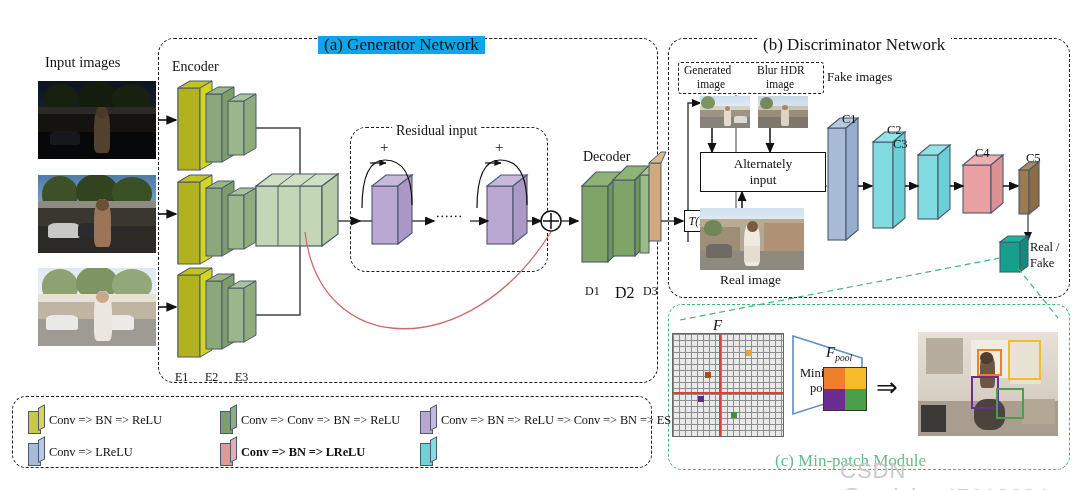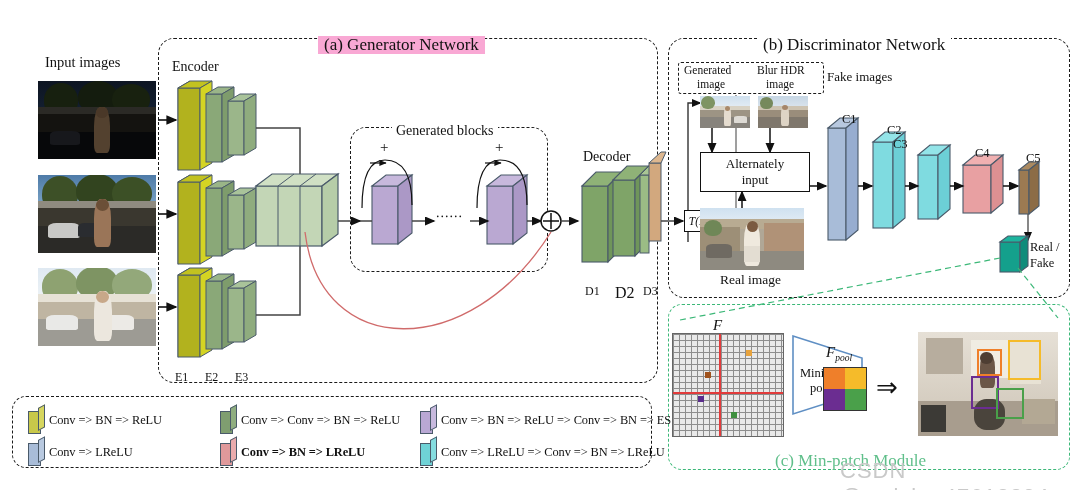--- a/index.html
+++ b/index.html
@@ -56,21 +56,21 @@
 </style>
 </head>
 <body>
 
 <div class="dashbox" style="left:158px;top:38px;width:500px;height:345px;"></div>
 <div class="dashbox" style="left:668px;top:38px;width:402px;height:260px;"></div>
 <div class="greenbox" style="left:668px;top:304px;width:402px;height:166px;"></div>
 <div class="dashbox" style="left:350px;top:127px;width:198px;height:145px;"></div>
 <div class="dashbox" style="left:678px;top:62px;width:146px;height:32px;border-radius:3px;"></div>
 
-<div class="lbl title" style="left:318px;top:36px;background:#f9a8d4;padding:0 6px;">(a) Generator Network</div>
+<div class="lbl title" style="left:318px;top:36px;background:#0ea5e9;padding:0 6px;">(a) Generator Network</div>
 <div class="lbl title" style="left:757px;top:36px;background:#fff;padding:0 6px;">(b) Discriminator Network</div>
 <div class="lbl title" style="left:775px;top:452px;color:#5fbf8a;">(c) Min-patch Module</div>
 
 <div class="lbl" style="left:45px;top:55px;font-size:14.5px;">Input images</div>
 
 <div class="photo" style="left:38px;top:81px;width:118px;height:78px;background:#0a0c10;">
   <i class="sky" style="background:linear-gradient(#0d1522,#142032);"></i>
   <i class="tree" style="left:6px;top:2px;width:34px;height:34px;background:#17200f;"></i>
   <i class="tree" style="left:40px;top:0px;width:40px;height:32px;background:#141c0e;"></i>
   <i class="tree" style="left:74px;top:3px;width:38px;height:30px;background:#18210f;"></i>
@@ -284,21 +284,21 @@
   <path d="M1018,268 L1058,318" fill="none" stroke="#3cb878" stroke-width="1.2" stroke-dasharray="6 4"></path>
 
   <path d="M793,336 L862,358 L862,392 L793,414 Z" fill="none" stroke="#5f8fc4" stroke-width="1.6"></path>
 </svg>
 
 <div class="lbl" style="left:172px;top:60px;font-size:14px;">Encoder</div>
 <div class="lbl tiny" style="left:175px;top:371px;font-size:12px;">E1</div>
 <div class="lbl tiny" style="left:205px;top:371px;font-size:12px;">E2</div>
 <div class="lbl tiny" style="left:235px;top:371px;font-size:12px;">E3</div>
 
-<div class="lbl" style="left:392px;top:124px;font-size:14px;background:#fff;padding:0 4px;">Generated blocks</div>
+<div class="lbl" style="left:392px;top:124px;font-size:14px;background:#fff;padding:0 4px;">Residual input</div>
 <div class="lbl" style="left:380px;top:140px;font-size:15px;">+</div>
 <div class="lbl" style="left:495px;top:140px;font-size:15px;">+</div>
 <div class="lbl" style="left:436px;top:210px;font-size:14px;letter-spacing:1px;">∙∙∙∙∙∙</div>
 
 <div class="lbl" style="left:583px;top:150px;font-size:14px;">Decoder</div>
 <div class="lbl tiny" style="left:585px;top:285px;font-size:12px;">D1</div>
 <div class="lbl tiny" style="left:615px;top:285px;font-size:16px;">D2</div>
 <div class="lbl tiny" style="left:643px;top:285px;font-size:12px;">D3</div>
 
 <div class="boxlabel" style="left:684px;top:210px;width:36px;height:22px;font-size:11.5px;">
@@ -327,21 +327,21 @@
 <div class="photo" style="left:758px;top:96px;width:50px;height:32px;background:#b5a393;">
   <i class="sky" style="background:linear-gradient(#c6d6e4,#dde6ee);"></i>
   <i class="roof" style="background:#cdc3b1;top:30%;height:14%;"></i>
   <i class="bldg" style="background:#9a8d7b;top:44%;height:26%;"></i>
   <i class="ground" style="background:#7f776c;"></i>
   <i class="tree" style="left:2px;top:1px;width:13px;height:12px;background:#76895c;"></i>
   <i class="person" style="left:23px;top:9px;width:8px;height:21px;background:#ded4c5;"></i>
   <i style="left:24px;top:9px;width:6px;height:5px;border-radius:50%;background:#a5866a;"></i>
 </div>
 
-<div class="boxlabel" style="left:700px;top:152px;width:110px;height:40px;flex-direction:column;font-size:13px;">
+<div class="boxlabel" style="left:700px;top:152px;width:126px;height:40px;flex-direction:column;font-size:13px;">
   <span>Alternately</span>
   <span>input</span>
 </div>
 
 <div class="photo" style="left:700px;top:208px;width:104px;height:62px;background:#b0a796;">
   <i class="sky" style="background:linear-gradient(#cfe1f0,#e8eff5);height:30%;"></i>
   <i style="left:0;top:18%;width:100%;height:16%;background:#b8ab92;"></i>
   <i style="left:0;top:30%;width:38%;height:40%;background:#9d8f77;"></i>
   <i style="left:62%;top:24%;width:38%;height:46%;background:#b09277;"></i>
   <i class="ground" style="background:#8e8a80;height:30%;"></i>
@@ -441,16 +441,15 @@
     <span class="f" style="background:#e0999b;"></span>
       <span class="s" style="background:#eaabad;"></span>
   </span>
   <span class="lgtxt">Conv =&gt; BN =&gt; LReLU</span>
 </div>
 <div class="lgitem" style="left:420px;top:440px;">
   <span class="lgsw">
     <span class="f" style="background:#6fd2d6;"></span>
       <span class="s" style="background:#85dde0;"></span>
   </span>
-  <span class="lgtxt">Conv =&gt; LReLU =&gt; Conv =&gt; BN =&gt; LReLU</span>
 </div>
 
 <div class="wm" style="left:840px;top:458px;">CSDN @weixin_47612394</div>
 
 </body></html>

